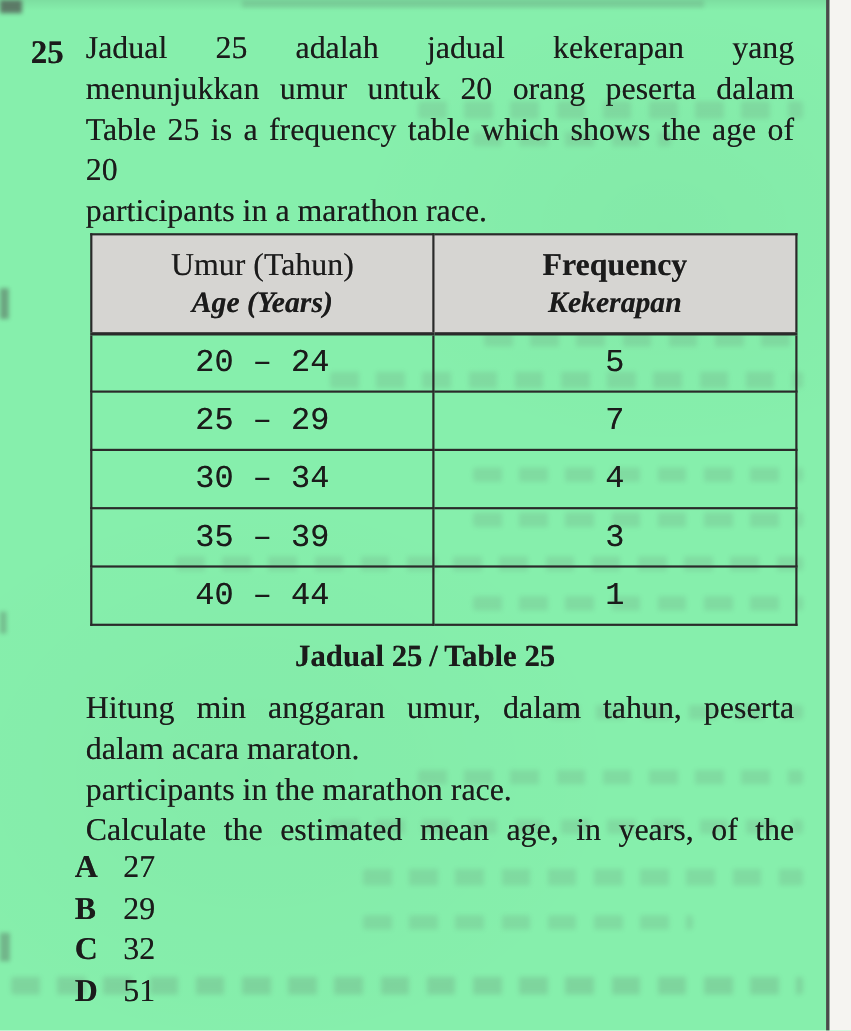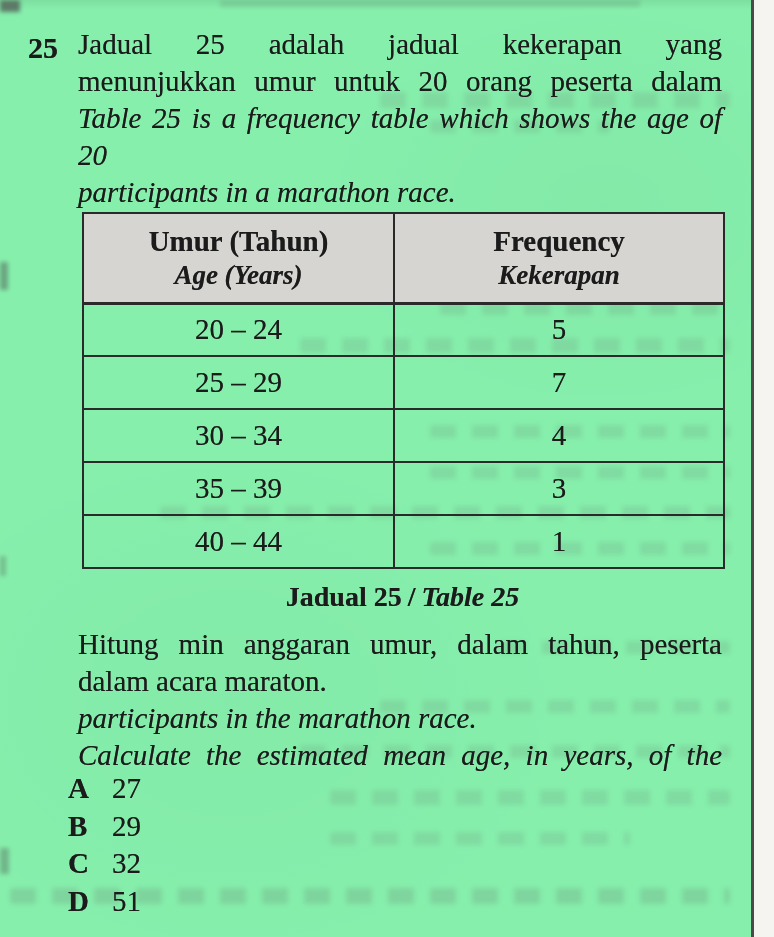--- a/index.html
+++ b/index.html
@@ -78,21 +78,21 @@
     font-size: 29px;
     line-height: 37px;
     z-index: 2;
   }
   .ln { white-space: nowrap; }
   .ln.just {
     white-space: normal;
     text-align: justify;
     text-align-last: justify;
   }
-  .ital { font-style: italic; }
+  .ital { }
 
   table.freq-table {
     position: absolute;
     left: 82px; top: 212px;
     width: 641px;
     border-collapse: collapse;
     z-index: 2;
     table-layout: fixed;
   }
   .freq-table th, .freq-table td {
@@ -105,26 +105,27 @@
     background: #d6d5d2;
     height: 90px;
     border-bottom-width: 3px;
     font-size: 29px;
     padding: 4px 0;
   }
   .freq-table td {
     height: 53px;
     font-size: 29px;
     font-weight: normal;
+    font-family: Liberation Mono, monospace;
   }
   .hdr-secondary { font-size: 27px; font-style: italic; margin-top: 2px; }
 
   .caption {
     position: absolute;
-    left: 82px; top: 581px;
+    left: 66px; top: 581px;
     width: 641px;
     text-align: center;
     font-size: 28px;
     font-weight: bold;
     z-index: 2;
   }
   .caption .sep { padding: 0 6px; }
 
   .q2 {
     position: absolute;
@@ -188,21 +189,21 @@
   </div>
 
   <table class="freq-table serif-text">
     <colgroup>
         <col style="width:311px">
         <col style="width:330px">
       </colgroup>
     <thead>
       <tr>
         <th>
-          <div style="font-weight:bold;">Umur (Tahun)</div>
+          <div style="font-weight:normal;">Umur (Tahun)</div>
           <div class="hdr-secondary" style="font-weight:bold;">Age (Years)</div>
         </th>
         <th>
           <div style="font-weight:bold;">Frequency</div>
           <div class="hdr-secondary" style="font-weight:bold;">Kekerapan</div>
         </th>
       </tr>
     </thead>
     <tbody>
       <tr>

